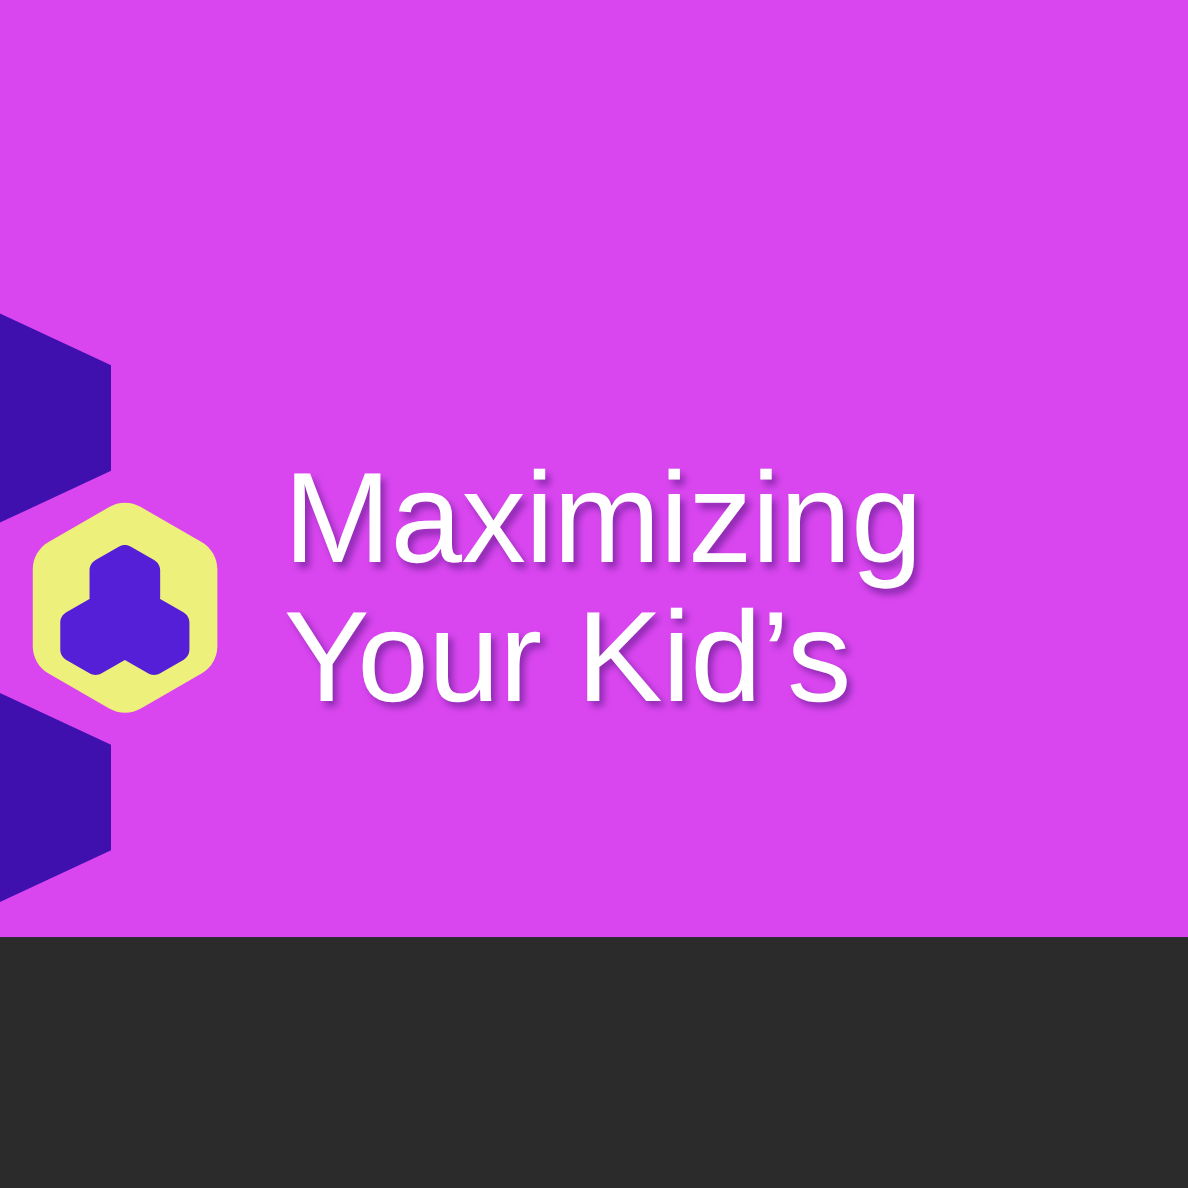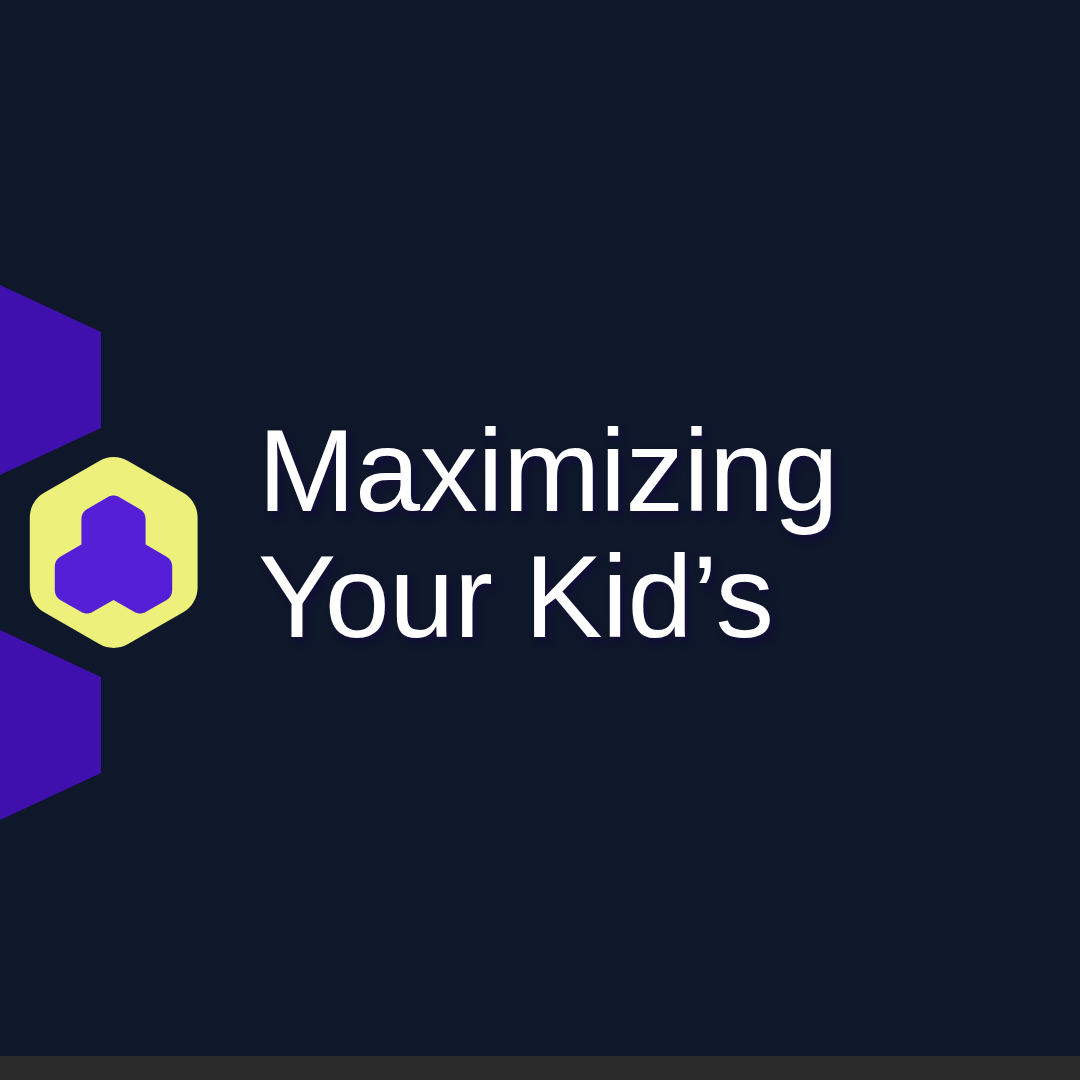--- a/index.html
+++ b/index.html
@@ -4,24 +4,24 @@
 <style>
   html, body {
     margin: 0;
     padding: 0;
     background: #2b2b2b;
   }
 
   #canvas {
     position: relative;
     width: 1080px;
-    height: 1056px;
+    height: 852px;
     overflow: hidden;
     font-family: "Liberation Sans", sans-serif;
-    background: #0f172a;
+    background: #d946ef;
   }
 
   
   .deco-hex {
     position: absolute;
     background: #4010AE;
     
     clip-path: polygon(
       50% 0%,
       100% 25%,

